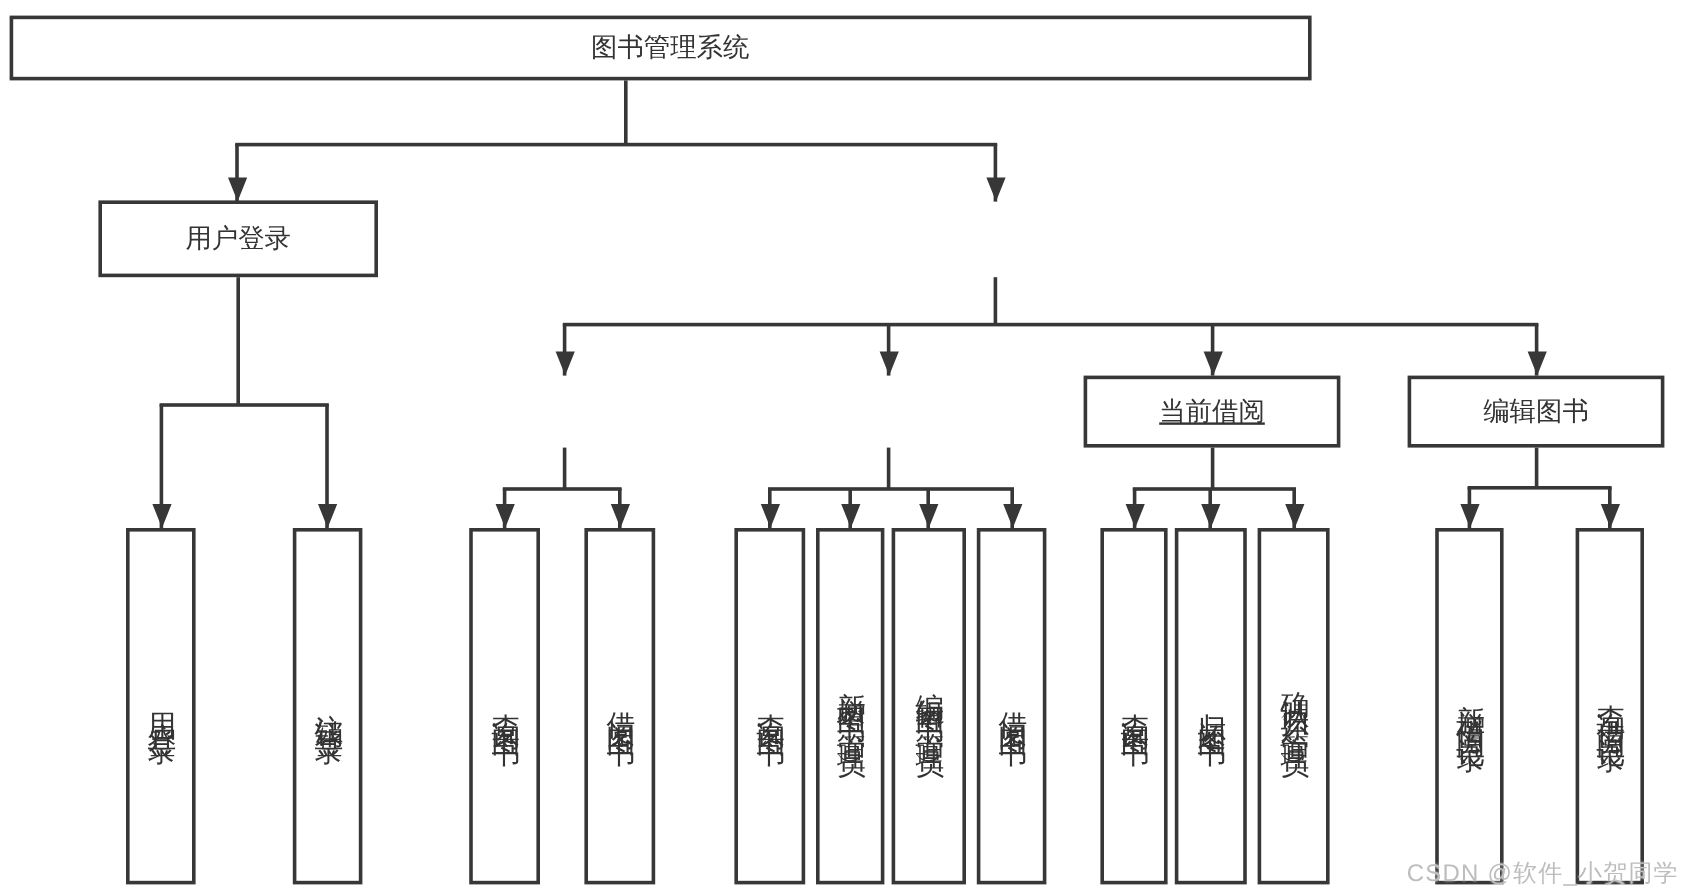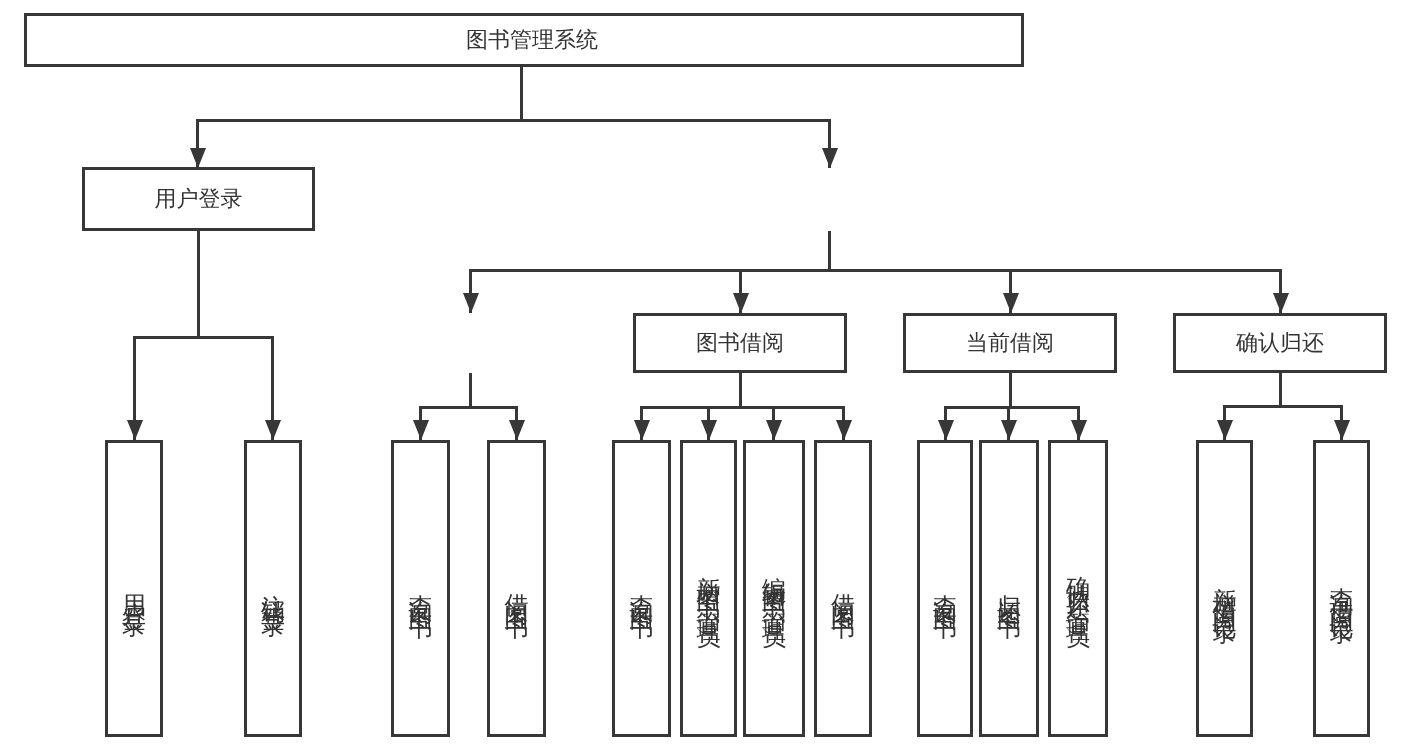--- a/index.html
+++ b/index.html
@@ -19,21 +19,21 @@
   }
   
   .node{
     position:absolute;
     border:3px solid var(--line);
     background:#fff;
     box-sizing:border-box;
     display:flex;align-items:center;justify-content:center;
     text-align:center;
   }
-  .node.root{left:24px;top:13px;width:1000px;height:54px;font-size:22px;padding-left:16px;}
+  .node.root{left:8px;top:13px;width:1085px;height:54px;font-size:22px;padding-left:16px;}
   .node.lvl1{width:233px;height:64px;top:167px;font-size:22px;}
   .node.lvl2{width:214px;height:60px;top:313px;font-size:22px;}
   .node.leaf{top:440px;height:297px;}
   .vtext{
     writing-mode:vertical-rl;
     font-size:24px;
     letter-spacing:7px;
     line-height:1;
     white-space:nowrap;
   }
@@ -67,28 +67,25 @@
 <div id="canvas">
 
   <div class="node root">
     <span>图书管理系统</span>
   </div>
 
   <div class="node lvl1" style="left:82px;">
     <span>用户登录</span>
   </div>
 
-  <div class="node lvl2" style="left:633px;">
-    <span>图书借阅</span>
-  </div>
-  <div class="node lvl2" style="left:903px;">
+  <div class="node lvl2" style="left:903px;text-decoration:underline;">
     <span>当前借阅</span>
   </div>
   <div class="node lvl2" style="left:1173px;">
-    <span>确认归还</span>
+    <span>编辑图书</span>
   </div>
 
   <div class="node leaf" style="left:105px;width:58px;">
     <span class="vtext">用户登录</span>
   </div>
   <div class="node leaf" style="left:244px;width:58px;">
     <span class="vtext">注销登录</span>
   </div>
   <div class="node leaf" style="left:391px;width:59px;">
     <span class="vtext">查询图书</span>
@@ -157,14 +154,15 @@
   <div class="hl" style="top:406px;left:944px;width:136px;"></div>
   <div class="vl ar" style="left:944px;top:407px;height:33px;"></div>
   <div class="vl ar" style="left:1007px;top:407px;height:33px;"></div>
   <div class="vl ar" style="left:1077px;top:407px;height:33px;"></div>
 
   <div class="vl" style="left:1279px;top:373px;height:34px;"></div>
   <div class="hl" style="top:405px;left:1223px;width:120px;"></div>
   <div class="vl ar" style="left:1223px;top:406px;height:34px;"></div>
   <div class="vl ar" style="left:1340px;top:406px;height:34px;"></div>
 
+  <div class="watermark">CSDN @软件_小贺同学</div>
 
 </div>
 
 </body></html>

